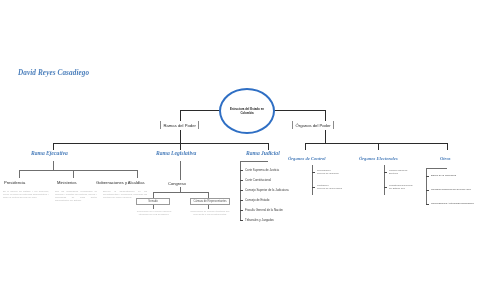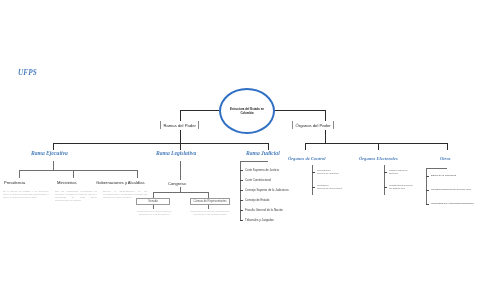--- a/index.html
+++ b/index.html
@@ -81,21 +81,21 @@
   .li2{
     position:absolute;font-size:2.35px;line-height:3px;color:#707070;z-index:4;
   }
 </style>
 </head>
 <body>
 
 <div id="stage">
 
   <div id="author">
-    <div>UFPS</div>
+    <div>David Reyes Casadiego</div>
   </div>
 
   <div id="center-node">
     <div class="ct">Estructura del Estado en Colombia</div>
   </div>
 
   <div class="ln h dark" style="left:180px;top:110px;width:41px;"></div>
   <div class="ln h dark" style="left:274px;top:110px;width:52px;"></div>
 
   <div class="ln v dark" style="left:180px;top:110px;height:11px;"></div>

